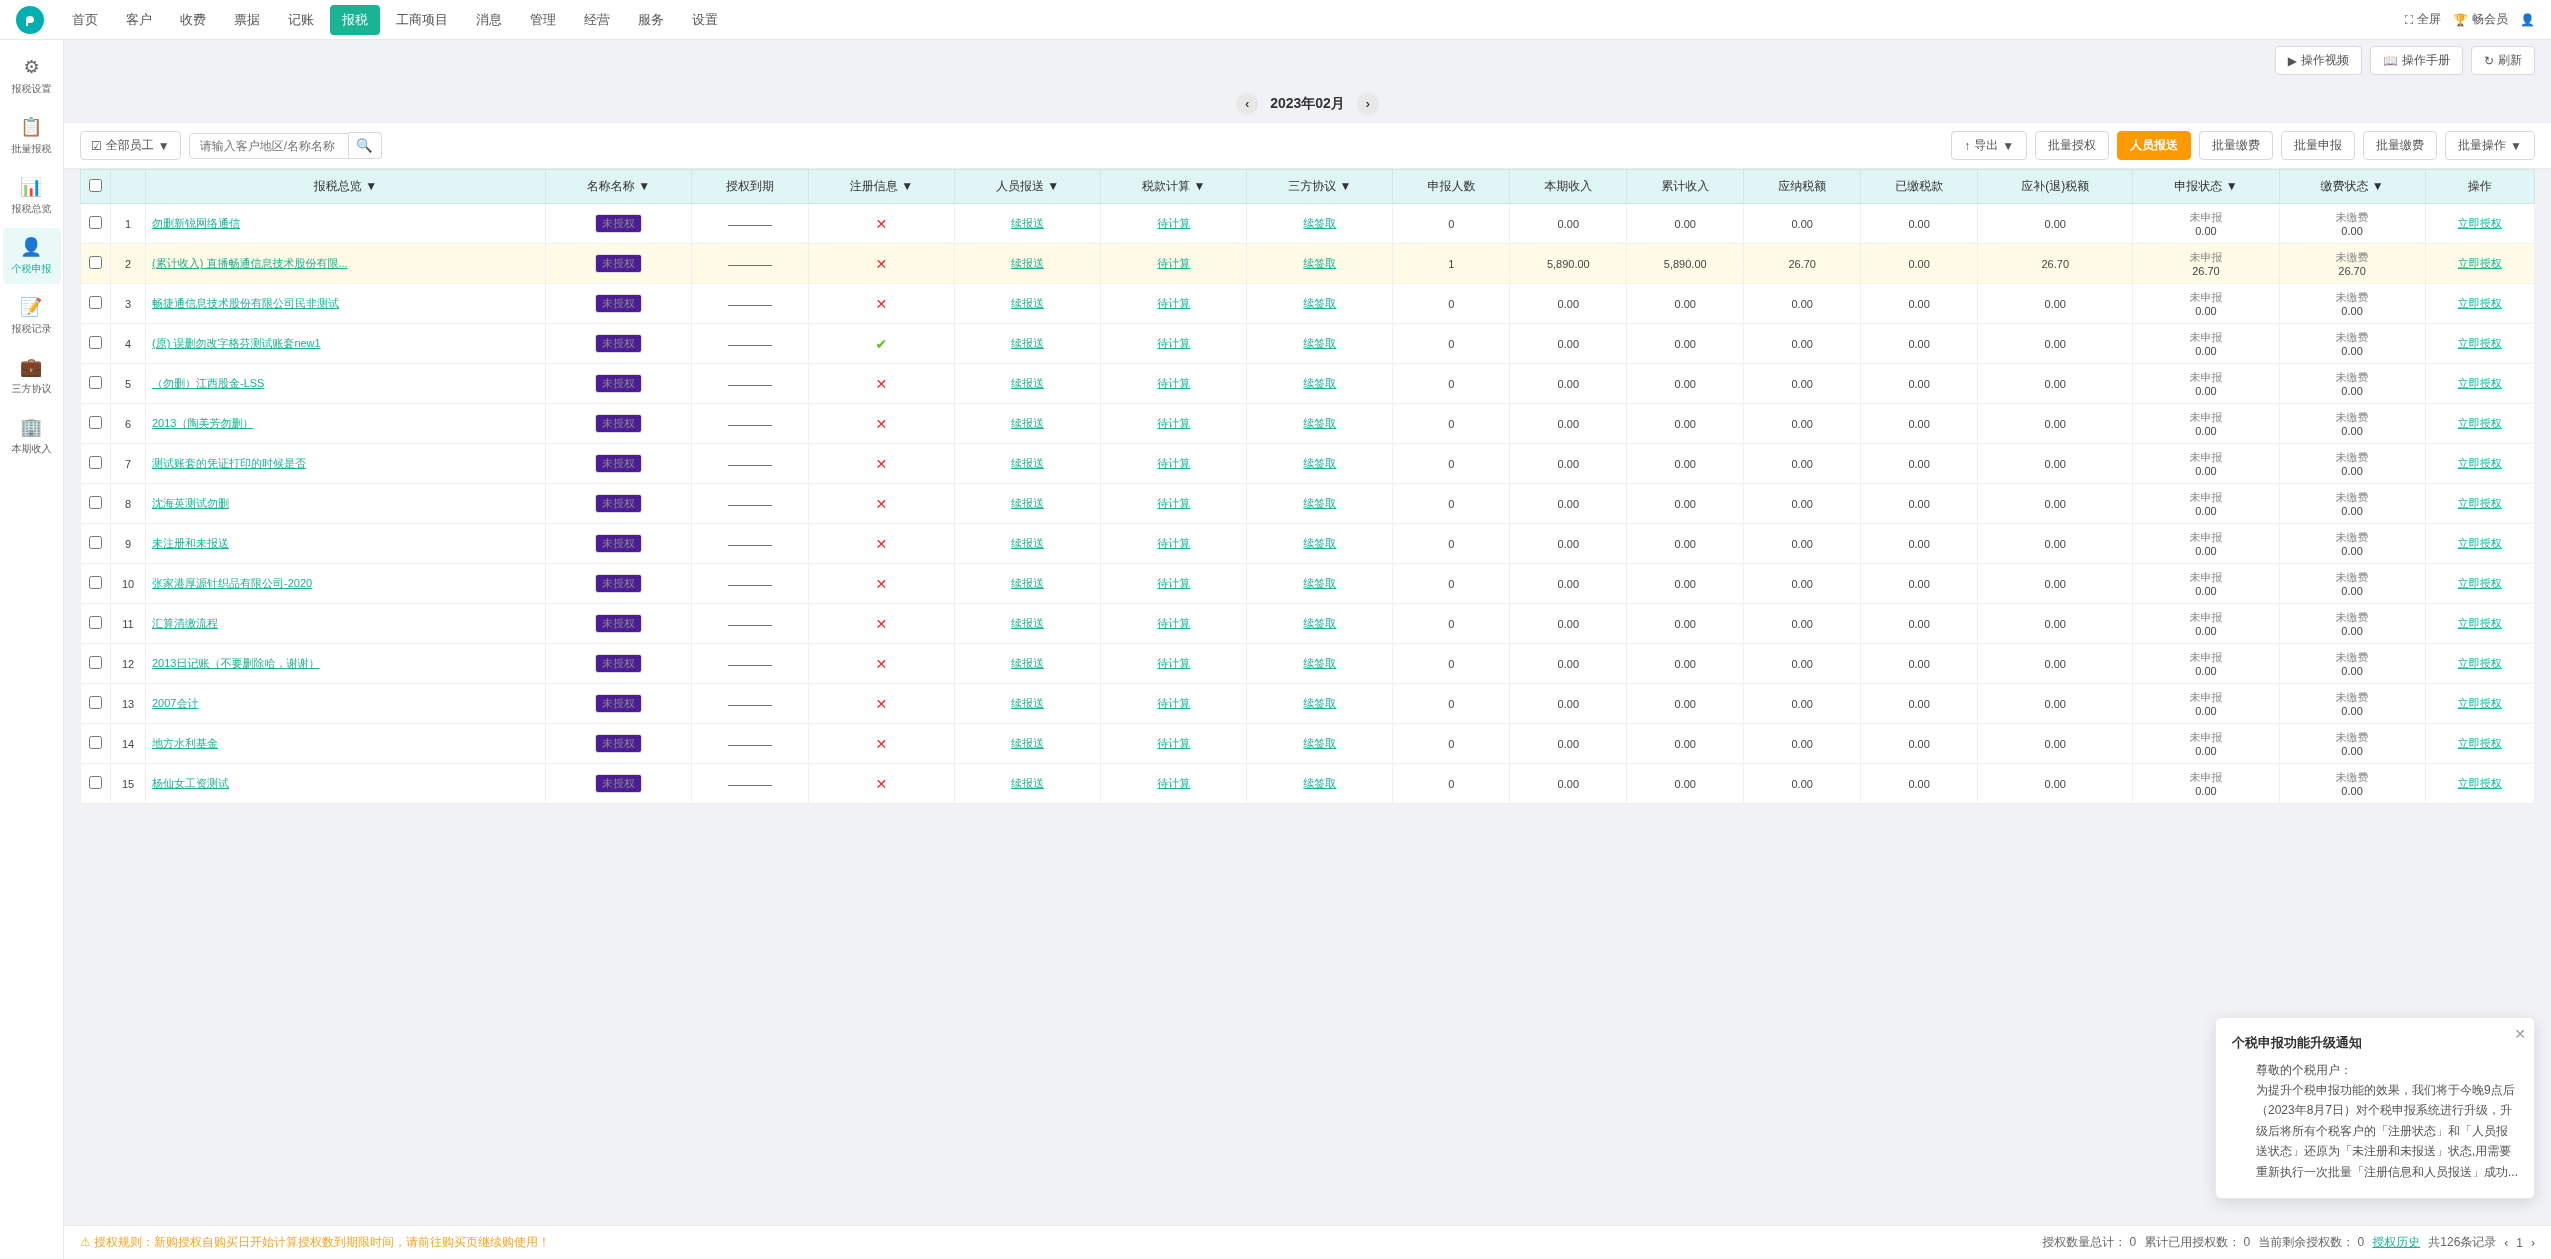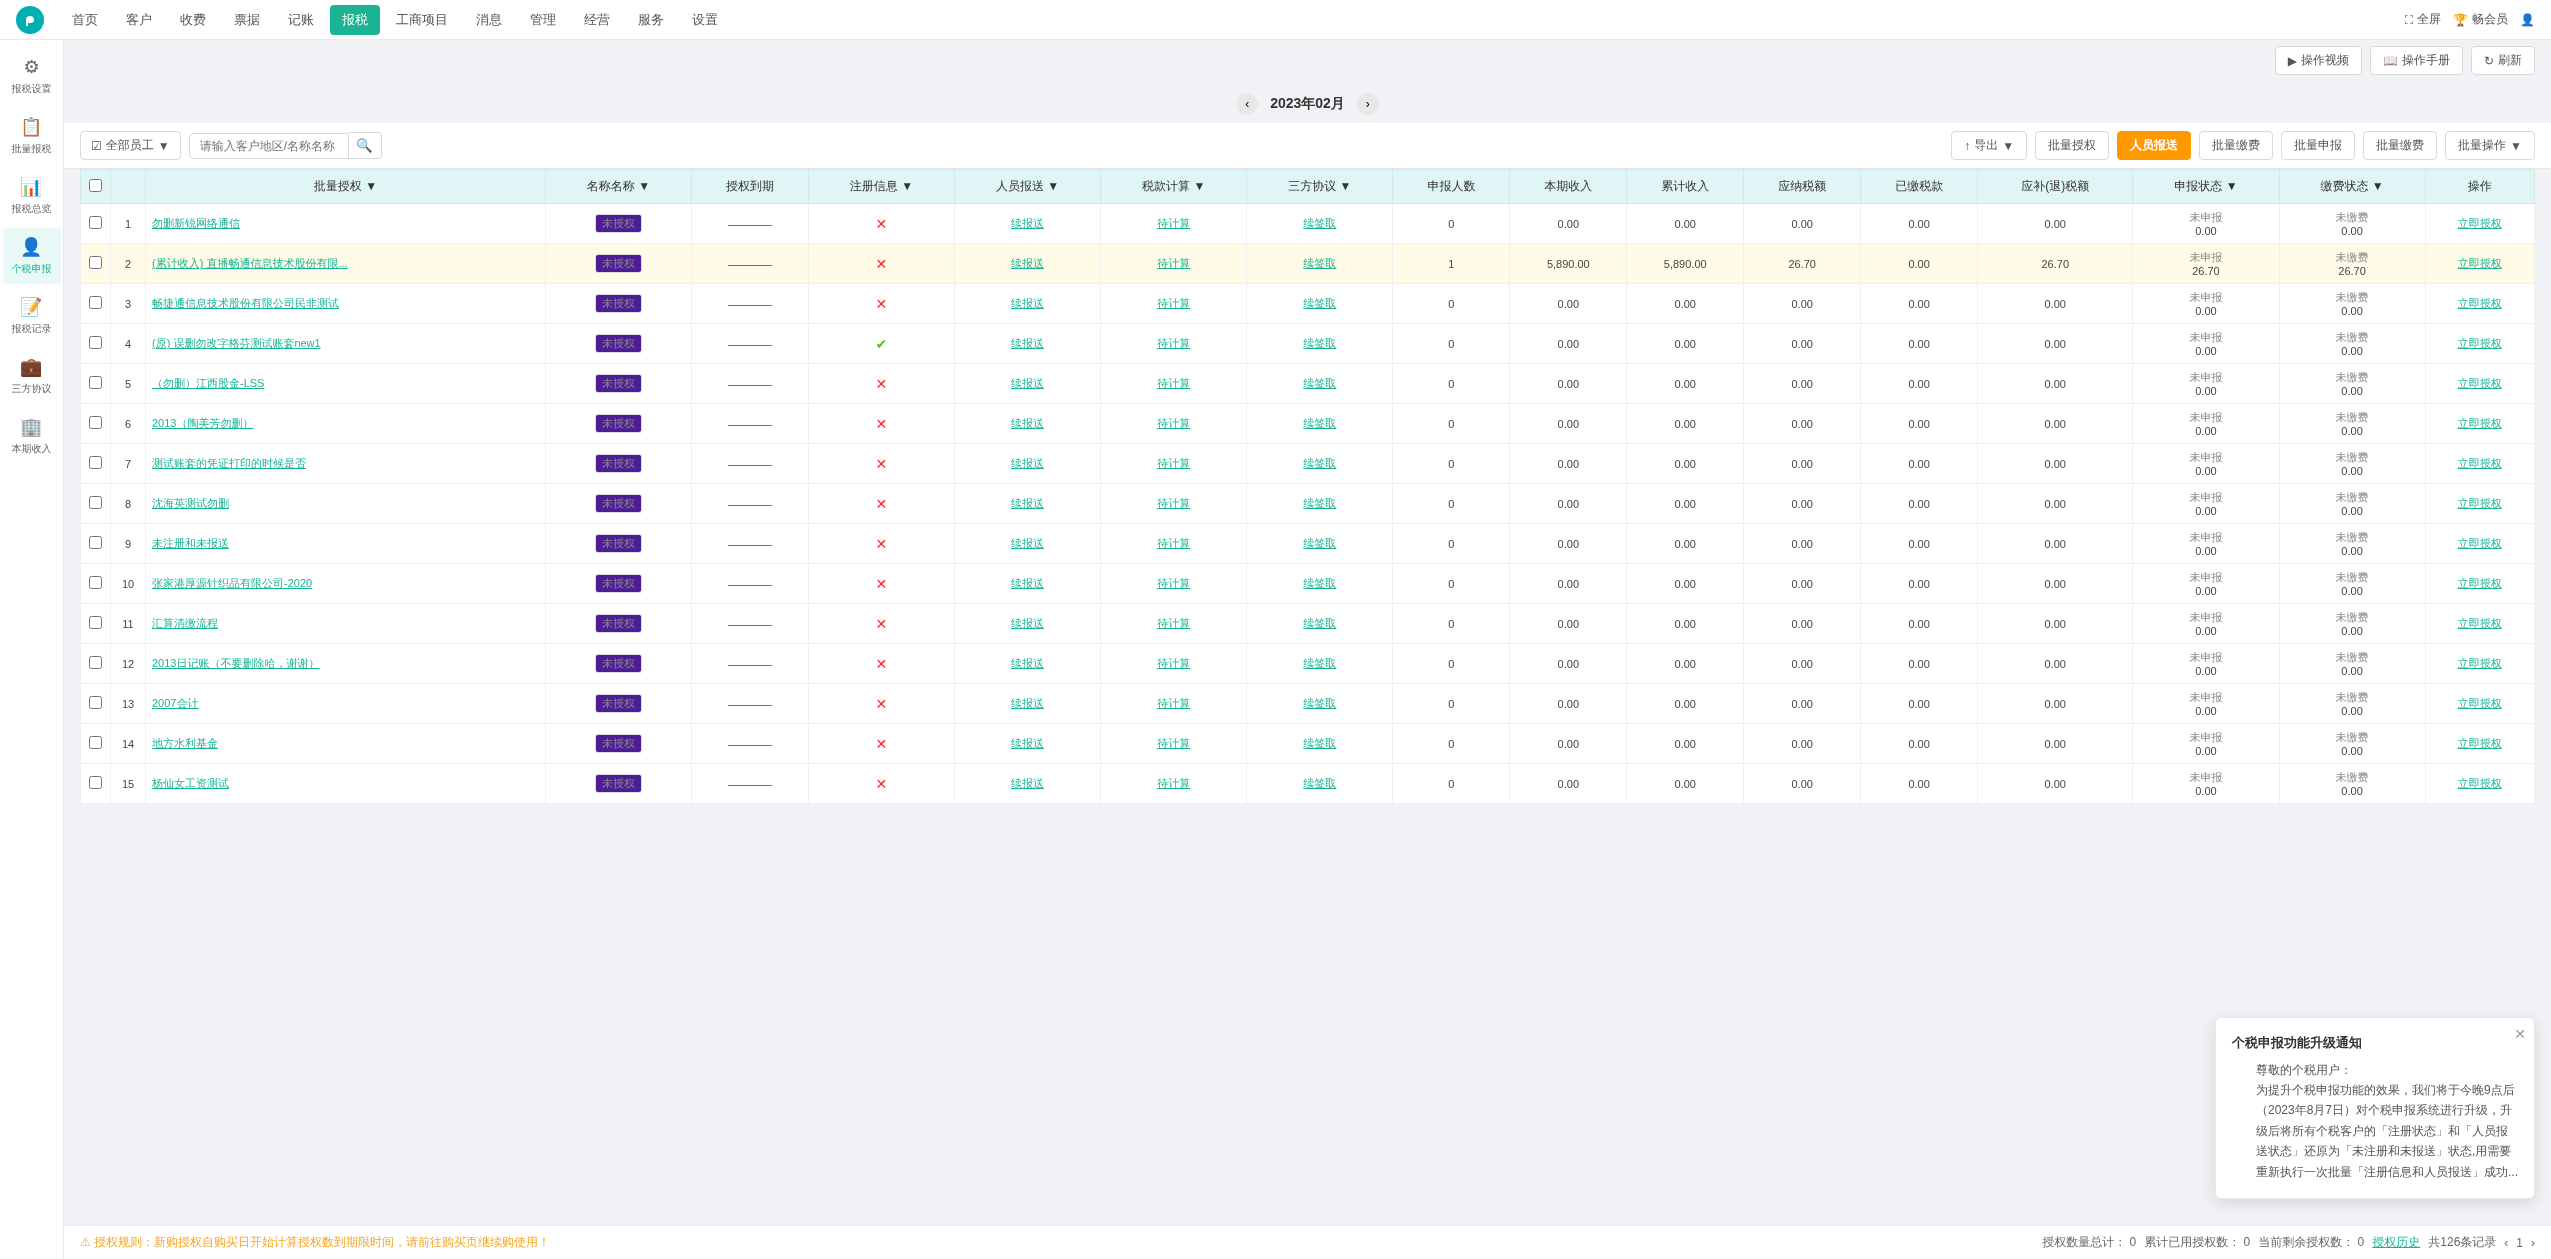--- a/index.html
+++ b/index.html
@@ -430,21 +430,21 @@
         </button>
       </div>
     </div>
 
     <div class="table-container">
       <table>
         <thead id="table-head">
             <tr>
               <th style="width: 30px;"><input type="checkbox" style=""></th>
               <th style="width: 35px;"></th>
-              <th>批量授权 ▼</th>
+              <th>报税总览 ▼</th>
               <th>名称名称 ▼</th>
               <th>授权到期</th>
               <th>注册信息 ▼</th>
               <th>人员报送 ▼</th>
               <th>税款计算 ▼</th>
               <th>三方协议 ▼</th>
               <th>申报人数</th>
               <th>本期收入</th>
               <th>累计收入</th>
               <th>应纳税额</th>

